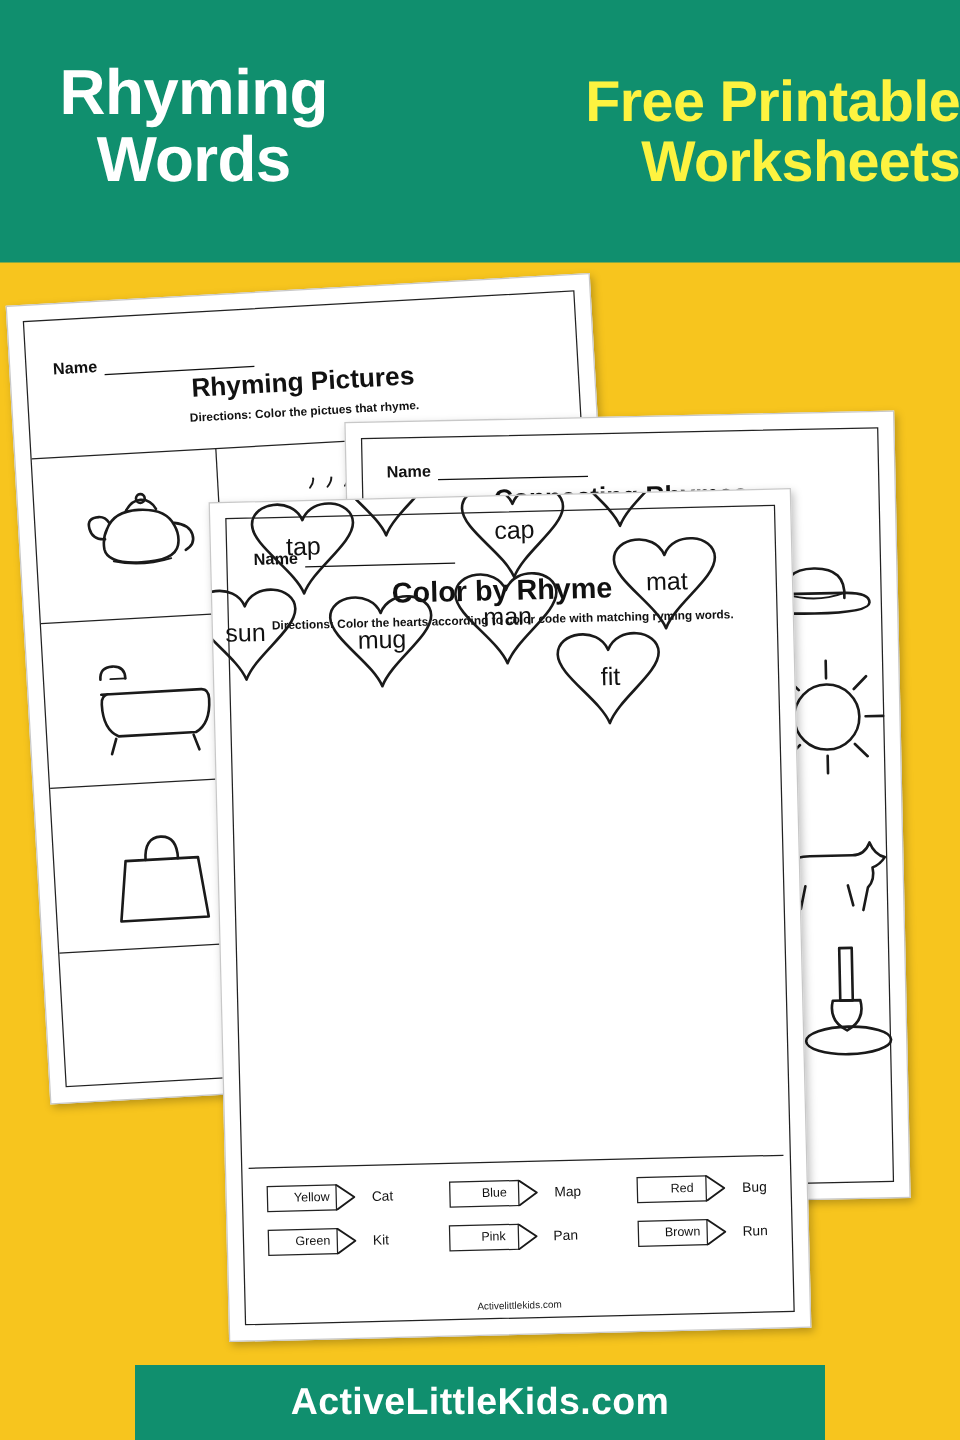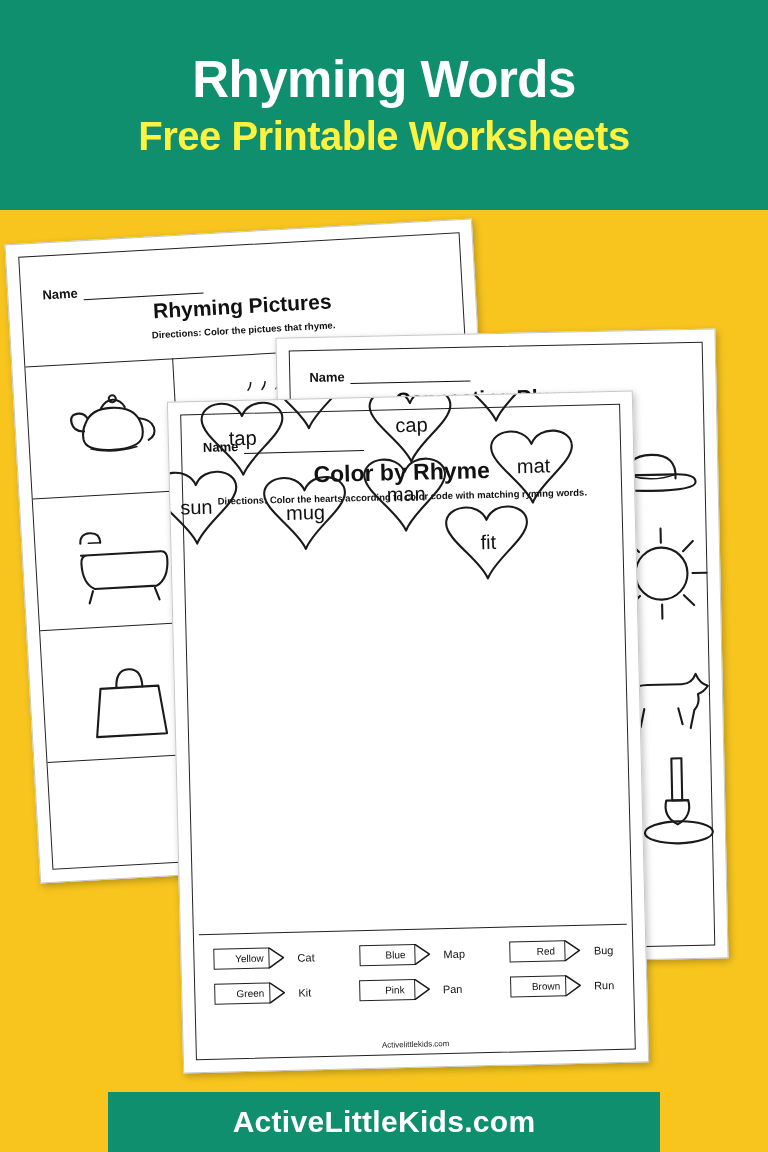--- a/index.html
+++ b/index.html
@@ -16,41 +16,41 @@
     background: #f7c51e;
   }
 
   
   .header {
     position: absolute;
     left: 0; top: 0;
     width: 768px; height: 210px;
     background: #108f6e;
     display: flex;
-    flex-direction: column;
+    flex-direction: row;
     align-items: center;
     justify-content: center;
   }
   .header-title {
     color: #ffffff;
     font-size: 51px;
     font-weight: bold;
     letter-spacing: -0.5px;
     line-height: 1.05;
     margin: 0 0 8px 0;
     text-align: center;
   }
   .header-subtitle {
     color: #fdf340;
-    font-size: 40px;
+    font-size: 46px;
     font-weight: bold;
     letter-spacing: -0.5px;
     line-height: 1.05;
     margin: 0;
-    text-align: center;
+    text-align: right;
   }
 
   
   .footer {
     position: absolute;
     left: 108px; top: 1092px;
     width: 552px; height: 60px;
     background: #108f6e;
     display: flex;
     align-items: center;

